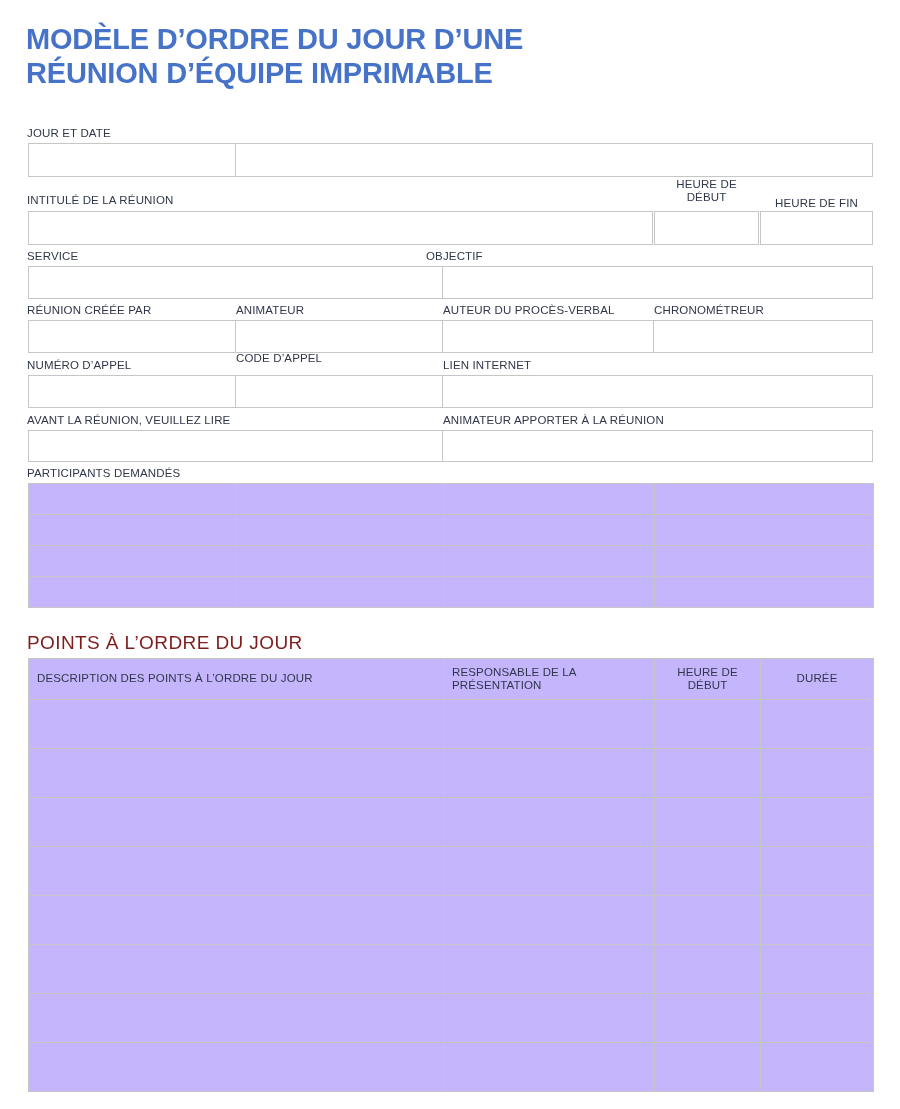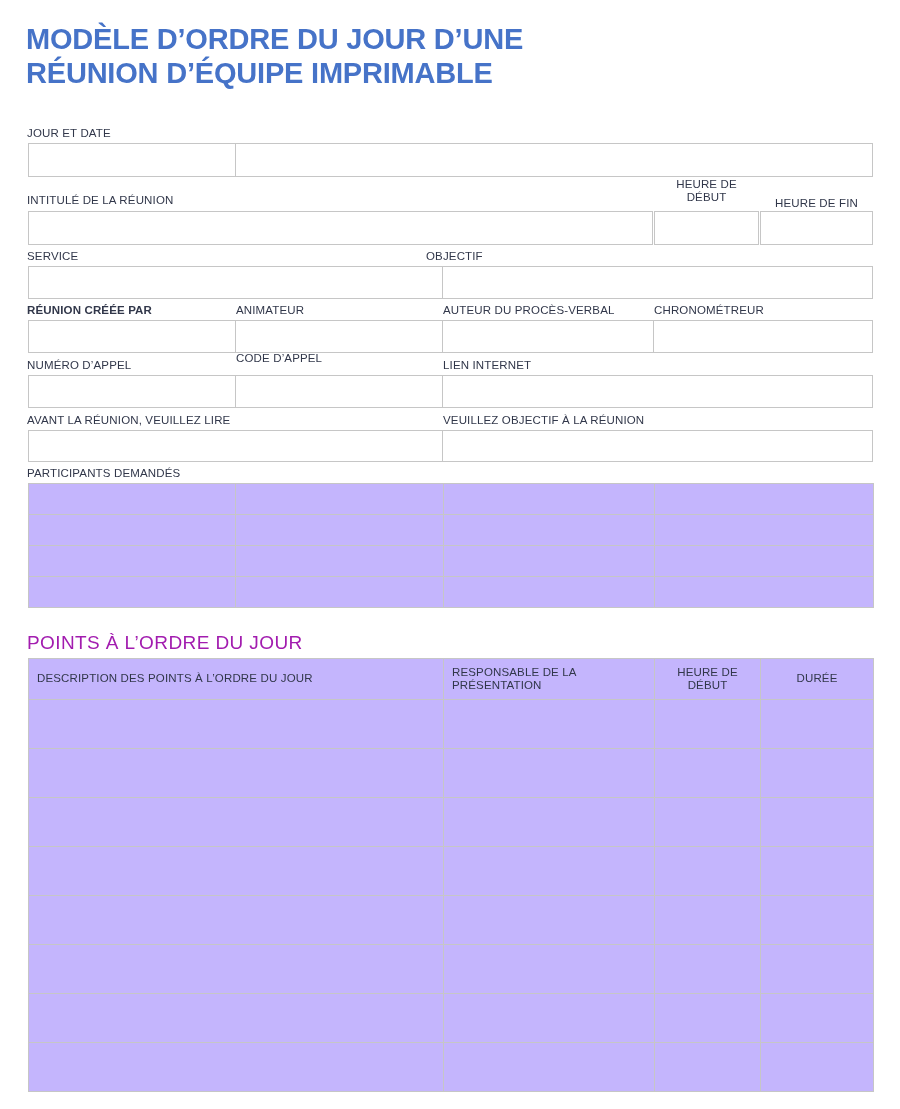--- a/index.html
+++ b/index.html
@@ -54,21 +54,21 @@
     background: #ffffff;
   }
 
   
   .section-heading {
     position: absolute;
     left: 27px;
     font-size: 19px;
     line-height: 22px;
     letter-spacing: 0.4px;
-    color: #a21caf;
+    color: #7f1d1d;
     white-space: nowrap;
   }
 
   
   table.grid {
     position: absolute;
     border-collapse: collapse;
     table-layout: fixed;
     background: #c4b5fd;
   }
@@ -114,40 +114,40 @@
   <div class="box" style="left:28px; top:211px; width:625px; height:34px;"></div>
   <div class="box" style="left:654px; top:211px; width:105px; height:34px;"></div>
   <div class="box" style="left:760px; top:211px; width:113px; height:34px;"></div>
 
   <div class="lbl" style="left:27px; top:250px;">SERVICE</div>
   <div class="lbl" style="left:426px; top:250px;">OBJECTIF</div>
 
   <div class="box" style="left:28px; top:266px; width:415px; height:33px;"></div>
   <div class="box" style="left:442px; top:266px; width:431px; height:33px;"></div>
 
-  <div class="lbl" style="left:27px; top:304px;font-weight:bold;">RÉUNION CRÉÉE PAR</div>
+  <div class="lbl" style="left:27px; top:304px;">RÉUNION CRÉÉE PAR</div>
   <div class="lbl" style="left:236px; top:304px;">ANIMATEUR</div>
   <div class="lbl" style="left:443px; top:304px;">AUTEUR DU PROCÈS-VERBAL</div>
   <div class="lbl" style="left:654px; top:304px;">CHRONOMÉTREUR</div>
 
   <div class="box" style="left:28px; top:320px; width:208px; height:33px;"></div>
   <div class="box" style="left:235px; top:320px; width:208px; height:33px;"></div>
   <div class="box" style="left:442px; top:320px; width:212px; height:33px;"></div>
   <div class="box" style="left:653px; top:320px; width:220px; height:33px;"></div>
 
   <div class="lbl" style="left:27px; top:359px;">NUMÉRO D’APPEL</div>
   <div class="lbl" style="left:236px; top:352px;">CODE D’APPEL</div>
   <div class="lbl" style="left:443px; top:359px;">LIEN INTERNET</div>
 
   <div class="box" style="left:28px; top:375px; width:208px; height:33px;"></div>
   <div class="box" style="left:235px; top:375px; width:208px; height:33px;"></div>
   <div class="box" style="left:442px; top:375px; width:431px; height:33px;"></div>
 
   <div class="lbl" style="left:27px; top:414px;">AVANT LA RÉUNION, VEUILLEZ LIRE</div>
-  <div class="lbl" style="left:443px; top:414px;">VEUILLEZ OBJECTIF À LA RÉUNION</div>
+  <div class="lbl" style="left:443px; top:414px;">ANIMATEUR APPORTER À LA RÉUNION</div>
 
   <div class="box" style="left:28px; top:430px; width:415px; height:32px;"></div>
   <div class="box" style="left:442px; top:430px; width:431px; height:32px;"></div>
 
   <div class="lbl" style="left:27px; top:467px;">PARTICIPANTS DEMANDÉS</div>
 
   <table class="grid" style="left:28px; top:483px; width:845px;">
     <colgroup>
       <col style="width:207px">
       <col style="width:208px">

